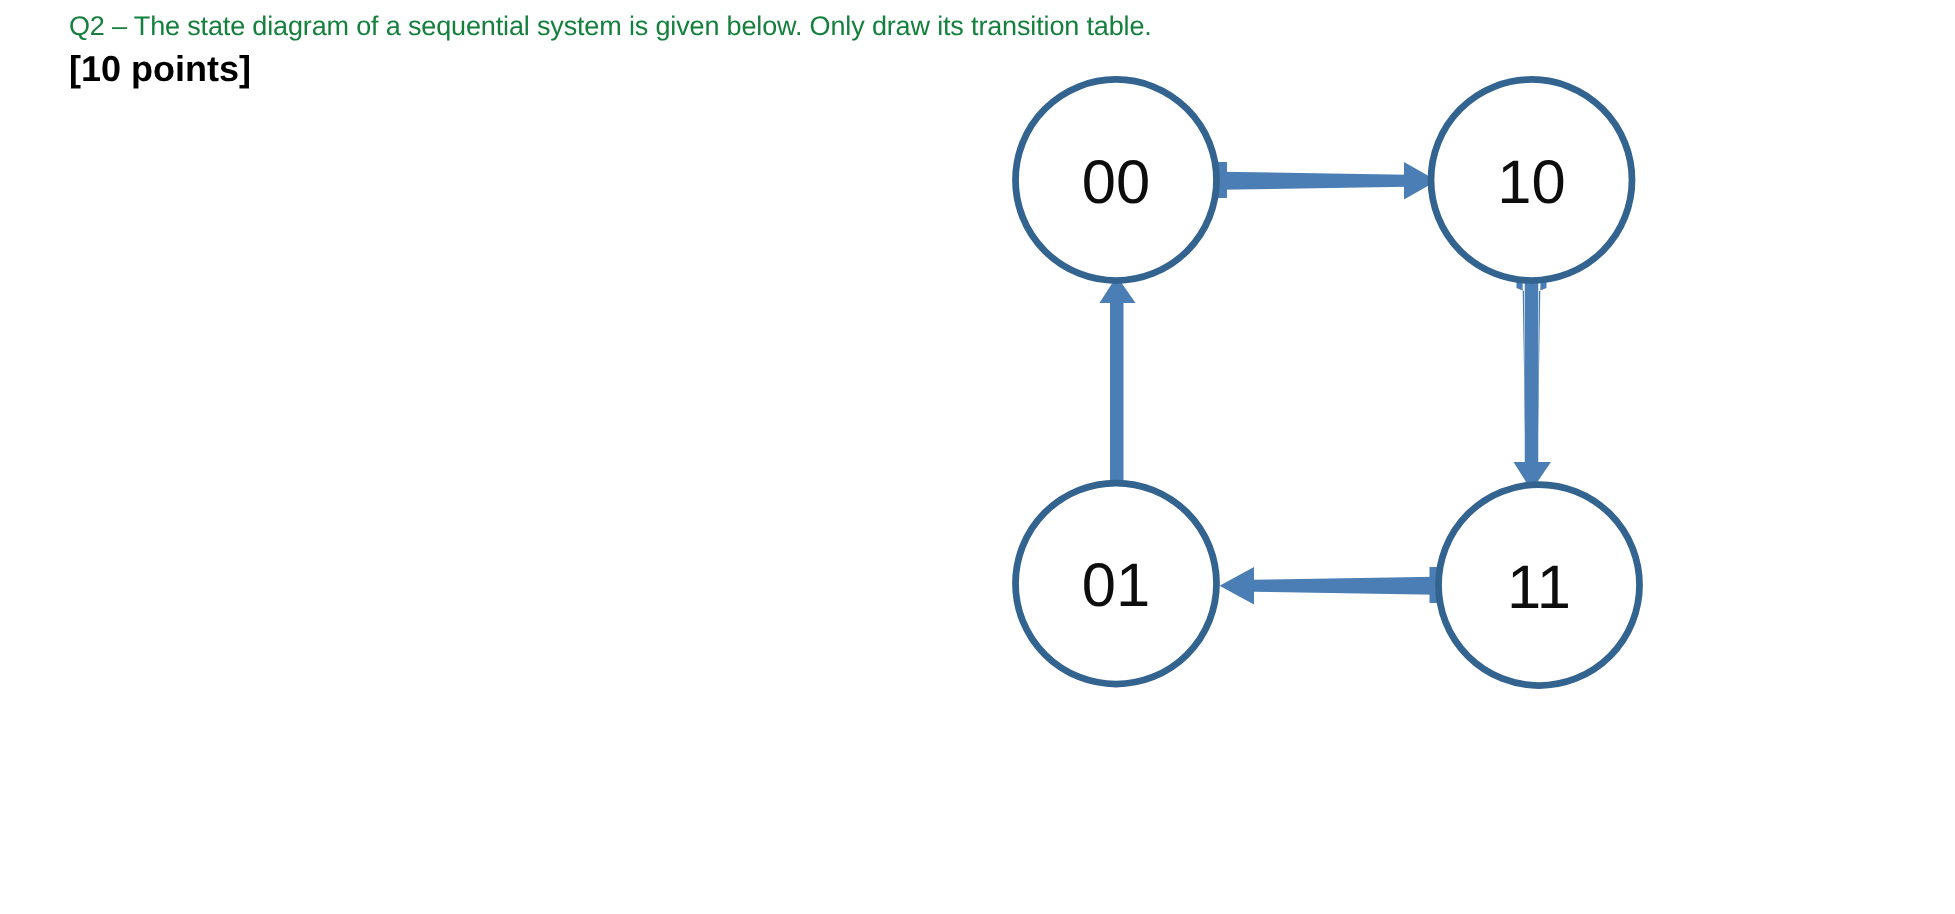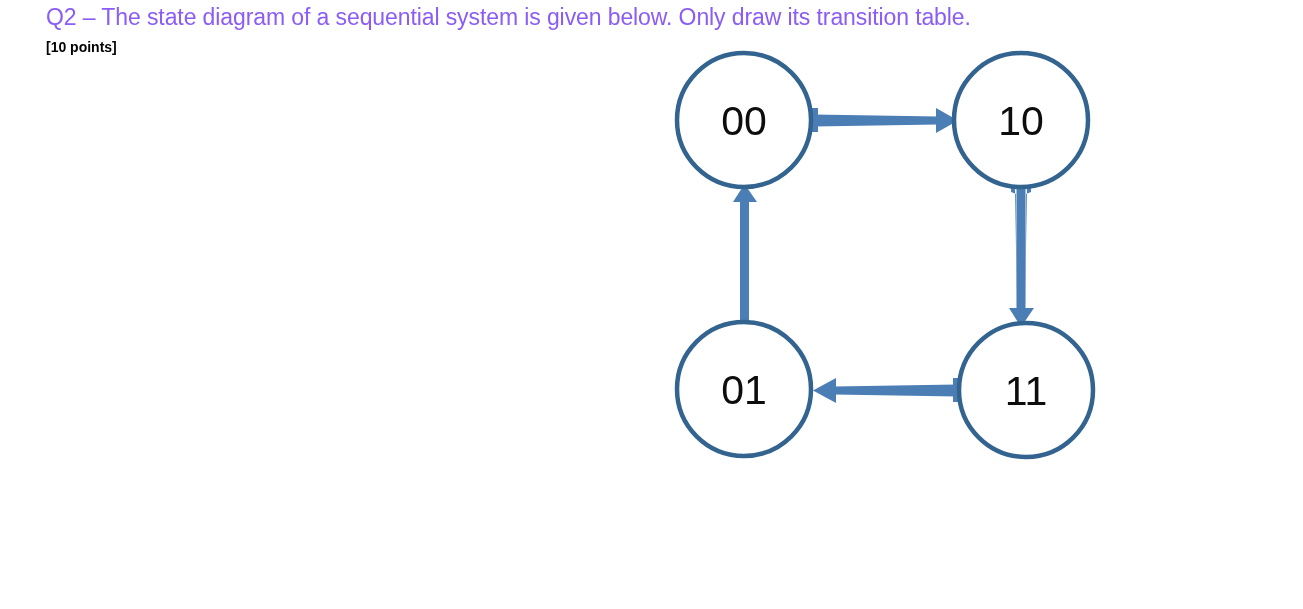--- a/index.html
+++ b/index.html
@@ -17,29 +17,29 @@
   }
 
   #question-block {
     position: absolute;
     left: 46px;
     top: 4px;
     width: 1120px;
   }
 
   #question-line-1 {
-    font-size: 23px;
+    font-size: 18px;
     line-height: 26px;
     letter-spacing: -0.1px;
     white-space: nowrap;
-    color: #8b5cf6;
+    color: #15803d;
   }
 
   #question-points {
-    font-size: 14px;
+    font-size: 24px;
     line-height: 26px;
     font-weight: bold;
     margin-top: 4px;
     color: #000000;
   }
 
   #state-diagram {
     position: absolute;
     left: 0;
     top: 0;

